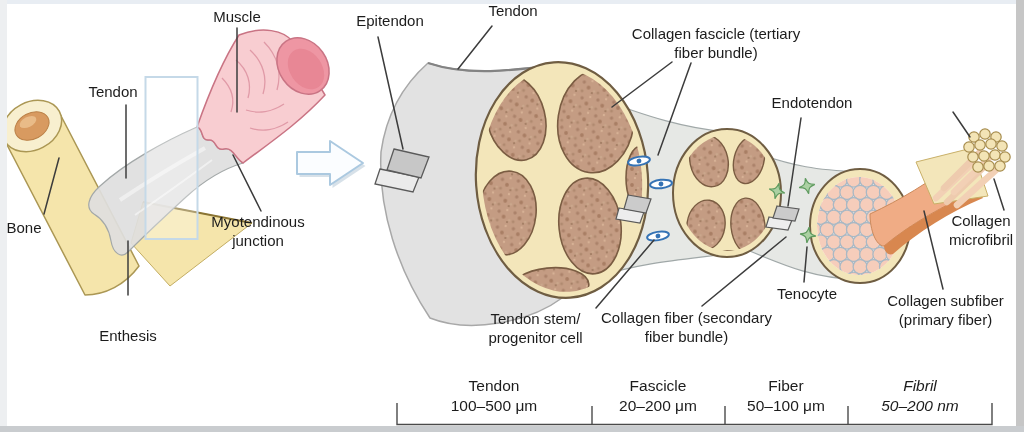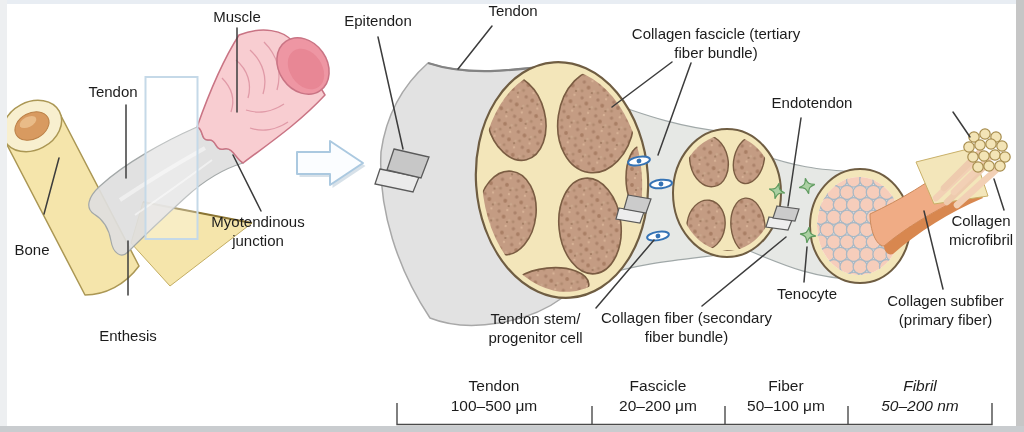--- a/index.html
+++ b/index.html
@@ -284,25 +284,25 @@
     <g fill="none" stroke="#4a4a4a" stroke-width="1.4">
       <path d="M 397,403 L 397,424.5 L 992,424.5 L 992,403"></path>
       <line x1="592" y1="406" x2="592" y2="424.5"></line>
       <line x1="725" y1="406" x2="725" y2="424.5"></line>
       <line x1="848" y1="406" x2="848" y2="424.5"></line>
     </g>
   </svg>
 
   <div class="label" style="left:197px;top:8px;width:80px;">Muscle</div>
   <div class="label" style="left:73px;top:83px;width:80px;">Tendon</div>
-  <div class="label" style="left:8px;top:219px;width:48px;margin-top:22px;">Bone</div>
+  <div class="label" style="left:0px;top:219px;width:48px;">Bone</div>
   <div class="label" style="left:193px;top:213px;width:130px;">Myotendinous junction</div>
   <div class="label" style="left:88px;top:299px;width:80px;margin-top:28px;">Enthesis</div>
 
-  <div class="label" style="left:333px;top:12px;width:90px;">Epitendon</div>
+  <div class="label" style="left:345px;top:12px;width:90px;">Epitendon</div>
   <div class="label" style="left:473px;top:2px;width:80px;">Tendon</div>
   <div class="label" style="left:628px;top:25px;width:176px;">Collagen fascicle (tertiary fiber bundle)</div>
   <div class="label" style="left:757px;top:94px;width:110px;">Endotendon</div>
   <div class="label" style="left:931px;top:212px;width:100px;">Collagen microfibril</div>
   <div class="label" style="left:767px;top:285px;width:80px;">Tenocyte</div>
   <div class="label" style="left:868px;top:292px;width:155px;">Collagen subfiber (primary fiber)</div>
   <div class="label" style="left:473px;top:310px;width:125px;">Tendon stem/ progenitor cell</div>
   <div class="label" style="left:594px;top:309px;width:185px;">Collagen fiber (secondary fiber bundle)</div>
 
   <div class="scale-sec" style="left:419px;top:376px;">

